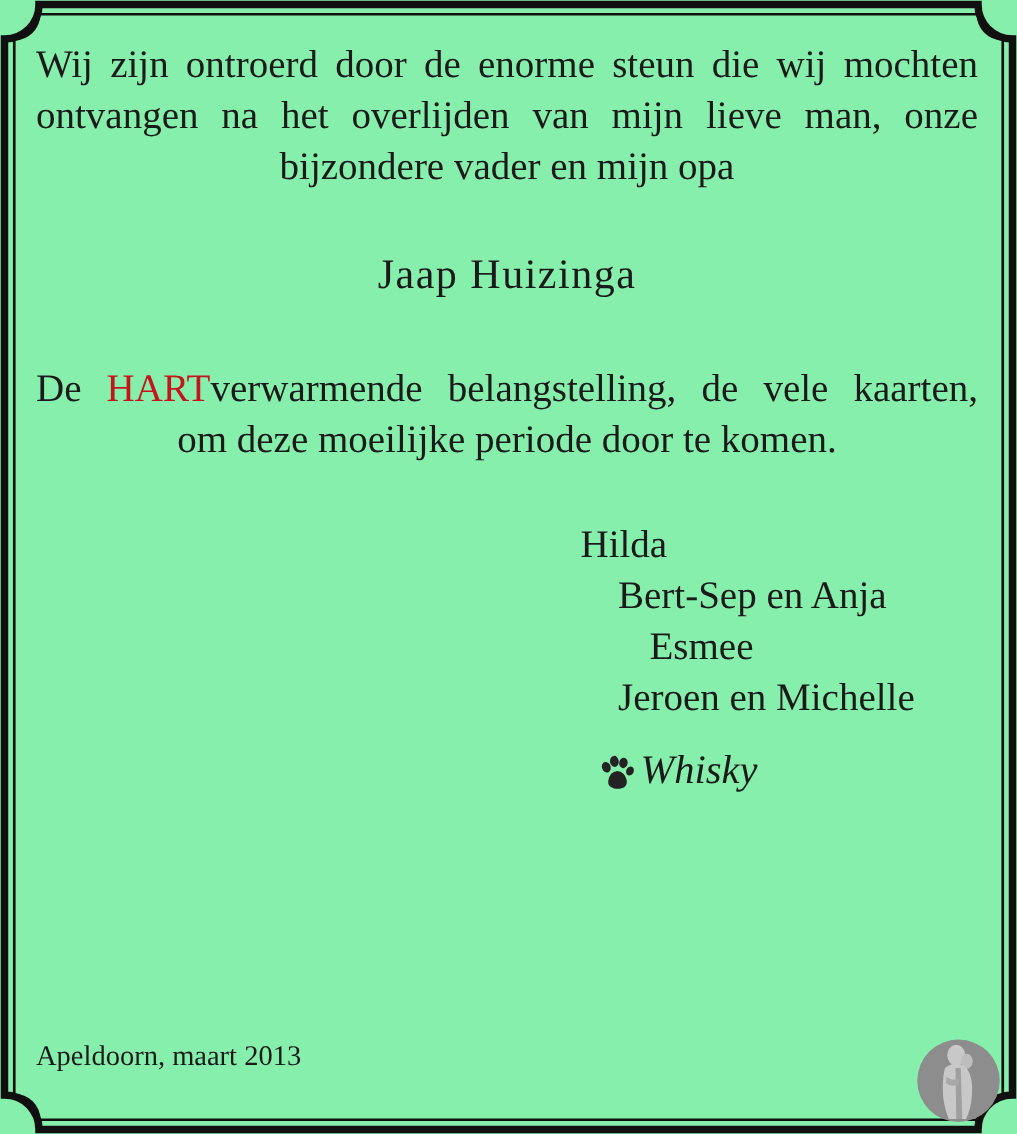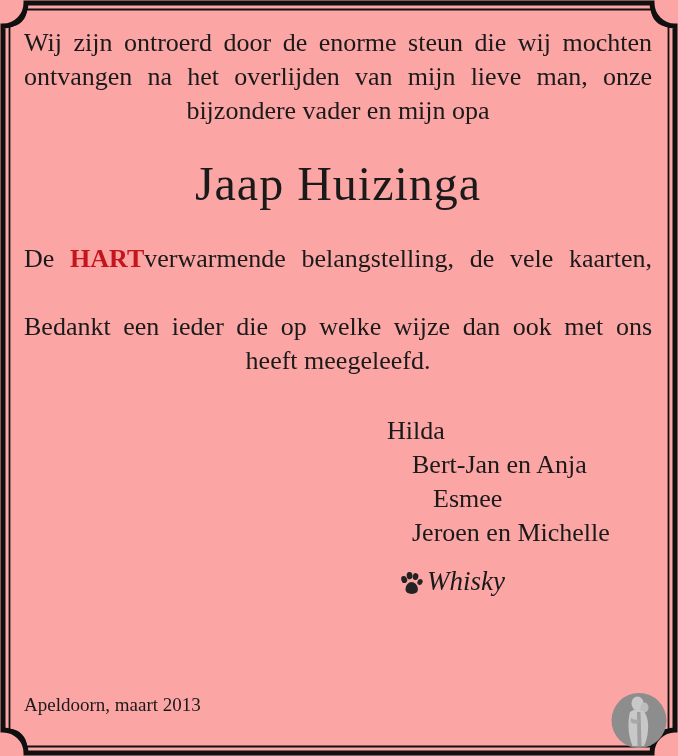--- a/index.html
+++ b/index.html
@@ -1,20 +1,20 @@
 <!DOCTYPE html>
 <html><head>
 <meta charset="utf-8">
 <style>
   html, body { margin: 0; padding: 0; background: #ffffff; }
   .page {
     position: relative;
     width: 678px;
     height: 756px;
-    background: #fca5a5;
+    background: #86efac;
     font-family: "Liberation Serif", serif;
     color: #1a1a1a;
     overflow: hidden;
   }
   .frame {
     position: absolute;
     left: 0; top: 0;
     width: 678px; height: 756px;
     pointer-events: none;
   }
@@ -29,32 +29,32 @@
     line-height: 34px;
     margin: 0;
   }
   .jline {
     text-align: justify;
     text-align-last: justify;
     text-justify: inter-word;
   }
   .lline { text-align: center; }
   .title {
-    font-size: 48px;
+    font-size: 28px;
     line-height: 56px;
     font-weight: normal;
     text-align: center;
     margin: 28px 0 30px 0;
     letter-spacing: 1px;
   }
   .para-thanks { margin-top: 0; }
   .para-gratitude { margin-top: 34px; }
   .accent {
     color: #c4151c;
-    font-weight: bold;
+    font-weight: normal;
   }
   .names {
     margin-top: 36px;
     font-size: 26px;
     line-height: 34px;
   }
   .name-1 { margin-left: 363px; }
   .name-2 { margin-left: 388px; }
   .name-3 { margin-left: 409px; font-family: Liberation Serif, serif; }
   .name-4 { margin-left: 388px; }
@@ -107,30 +107,27 @@
     <div class="para">
       <div class="jline">Wij zijn ontroerd door de enorme steun die wij mochten</div>
       <div class="jline">ontvangen na het overlijden van mijn lieve man, onze</div>
       <div class="lline">bijzondere vader en mijn opa</div>
     </div>
 
     <h1 class="title">Jaap Huizinga</h1>
 
     <div class="para para-thanks">
       <div class="jline"><span>De </span><span class="accent">HART</span><span>verwarmende belangstelling, de vele kaarten,</span></div>
+      <div class="lline">om deze moeilijke periode door te komen.</div>
     </div>
 
-    <div class="para para-gratitude">
-      <div class="jline">Bedankt een ieder die op welke wijze dan ook met ons</div>
-      <div class="lline">heeft meegeleefd.</div>
-    </div>
 
     <div class="names">
       <div class="name-1">Hilda</div>
-      <div class="name-2">Bert-Jan en Anja</div>
+      <div class="name-2">Bert-Sep en Anja</div>
       <div class="name-3">Esmee</div>
       <div class="name-4">Jeroen en Michelle</div>
 
       <div class="petline">
         <svg class="paw" viewBox="0 0 23 25" aria-hidden="true">
           <ellipse cx="4.2" cy="9.5" rx="2.9" ry="3.6" fill="#232323" transform="rotate(-18 4.2 9.5)"></ellipse>
           <ellipse cx="9.6" cy="5.6" rx="2.9" ry="3.7" fill="#232323" transform="rotate(-6 9.6 5.6)"></ellipse>
           <ellipse cx="15.6" cy="6.6" rx="2.8" ry="3.5" fill="#232323" transform="rotate(10 15.6 6.6)"></ellipse>
           <ellipse cx="20" cy="12" rx="2.5" ry="3.1" fill="#232323" transform="rotate(24 20 12)"></ellipse>
           <path d="M 5.5 18.5 Q 6.5 12.5 11.5 12 Q 16.5 12.5 17.8 18 Q 18.5 22.5 14.5 23.5 Q 11.8 24.2 9.5 23.6 Q 5 22.6 5.5 18.5 Z" fill="#232323"></path>

